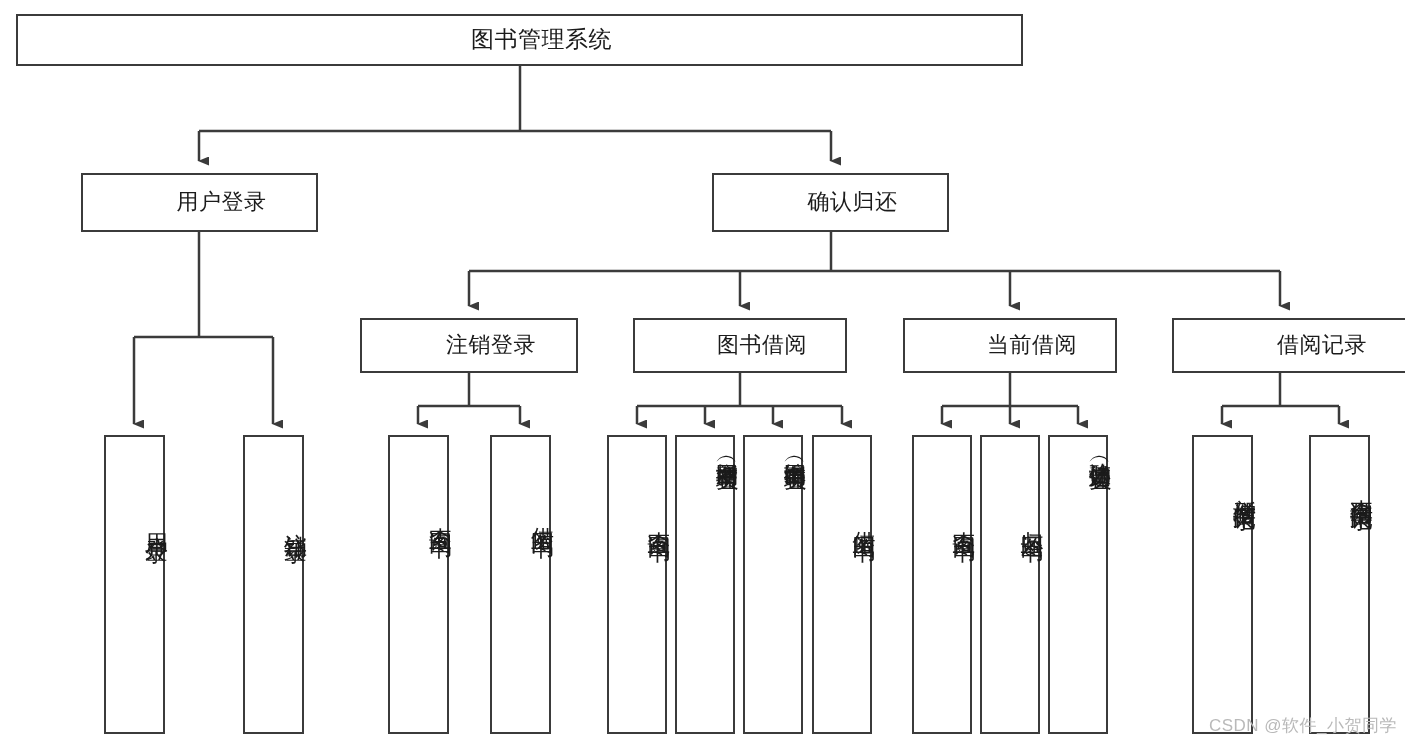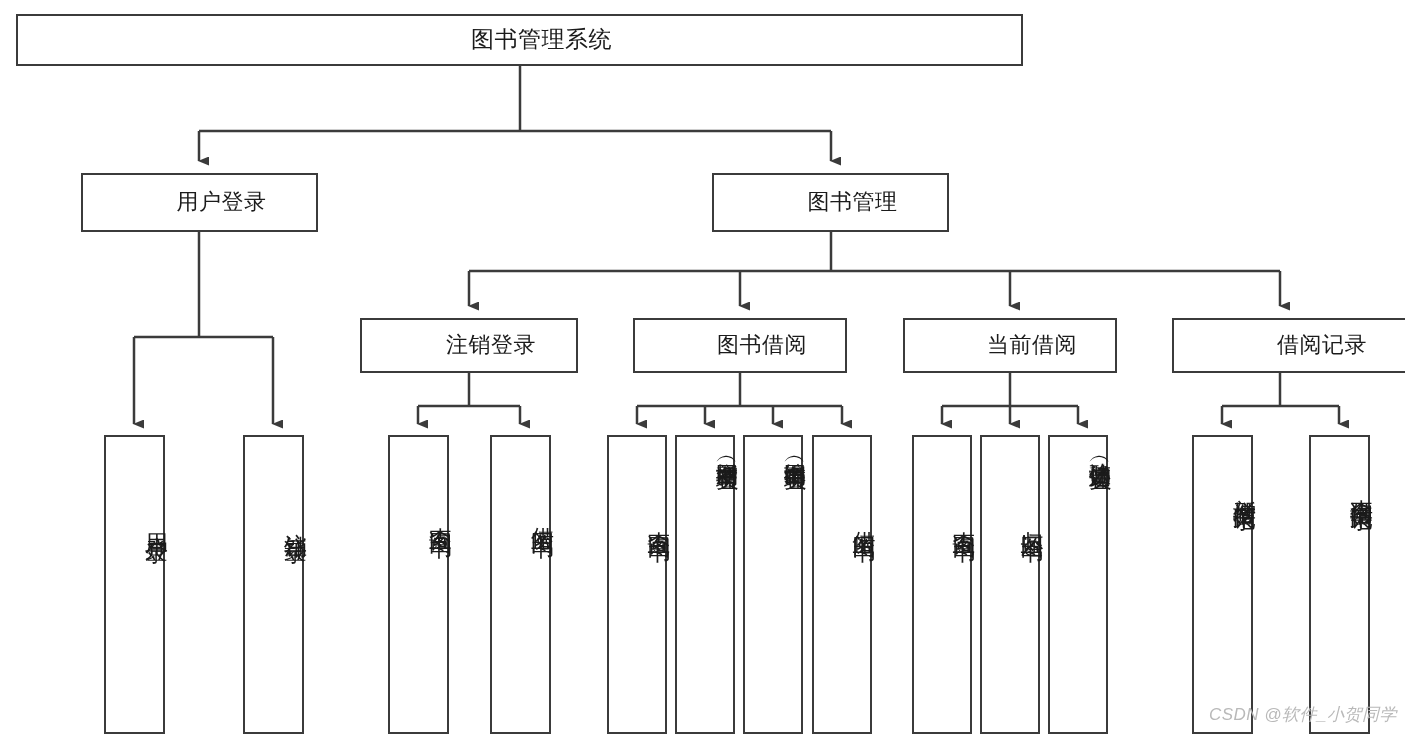--- a/index.html
+++ b/index.html
@@ -63,28 +63,27 @@
   .node.leaf.long .lbl{
     letter-spacing:1px;
     font-size:22px;
   }
   .node.leaf.mid .lbl{
     letter-spacing:2px;
   }
   .watermark{
     position:absolute;
     right:8px;
-    bottom:21px;
+    bottom:10px;
     font-size:17px;
     color:#b9b9b9;
     letter-spacing:0.5px;
     z-index:5;
     white-space:nowrap;
     font-family:"Liberation Sans","DejaVu Sans",sans-serif;
-    font-style:italic;
   }
 </style>
 </head>
 <body>
 
 <div id="canvas">
 
   <svg id="edges" viewBox="0 0 1405 747" xmlns="http://www.w3.org/2000/svg">
     <defs>
       <marker id="arw" markerWidth="9" markerHeight="11" refX="4.5" refY="10" orient="auto" markerUnits="userSpaceOnUse">
@@ -137,21 +136,21 @@
 
   <div class="node horiz root" style="left:16px; top:14px; width:1007px; height:52px;">
     <span class="lbl">图书管理系统</span>
   </div>
 
   <div class="node horiz" style="left:81px; top:173px; width:237px; height:59px;">
     <span class="lbl">用户登录</span>
   </div>
 
   <div class="node horiz" style="left:712px; top:173px; width:237px; height:59px;">
-    <span class="lbl">图书管理</span>
+    <span class="lbl">确认归还</span>
   </div>
 
   <div class="node horiz" style="left:360px; top:318px; width:218px; height:55px;">
     <span class="lbl">注销登录</span>
   </div>
 
   <div class="node horiz" style="left:903px; top:318px; width:214px; height:55px;">
     <span class="lbl">当前借阅</span>
   </div>
 

